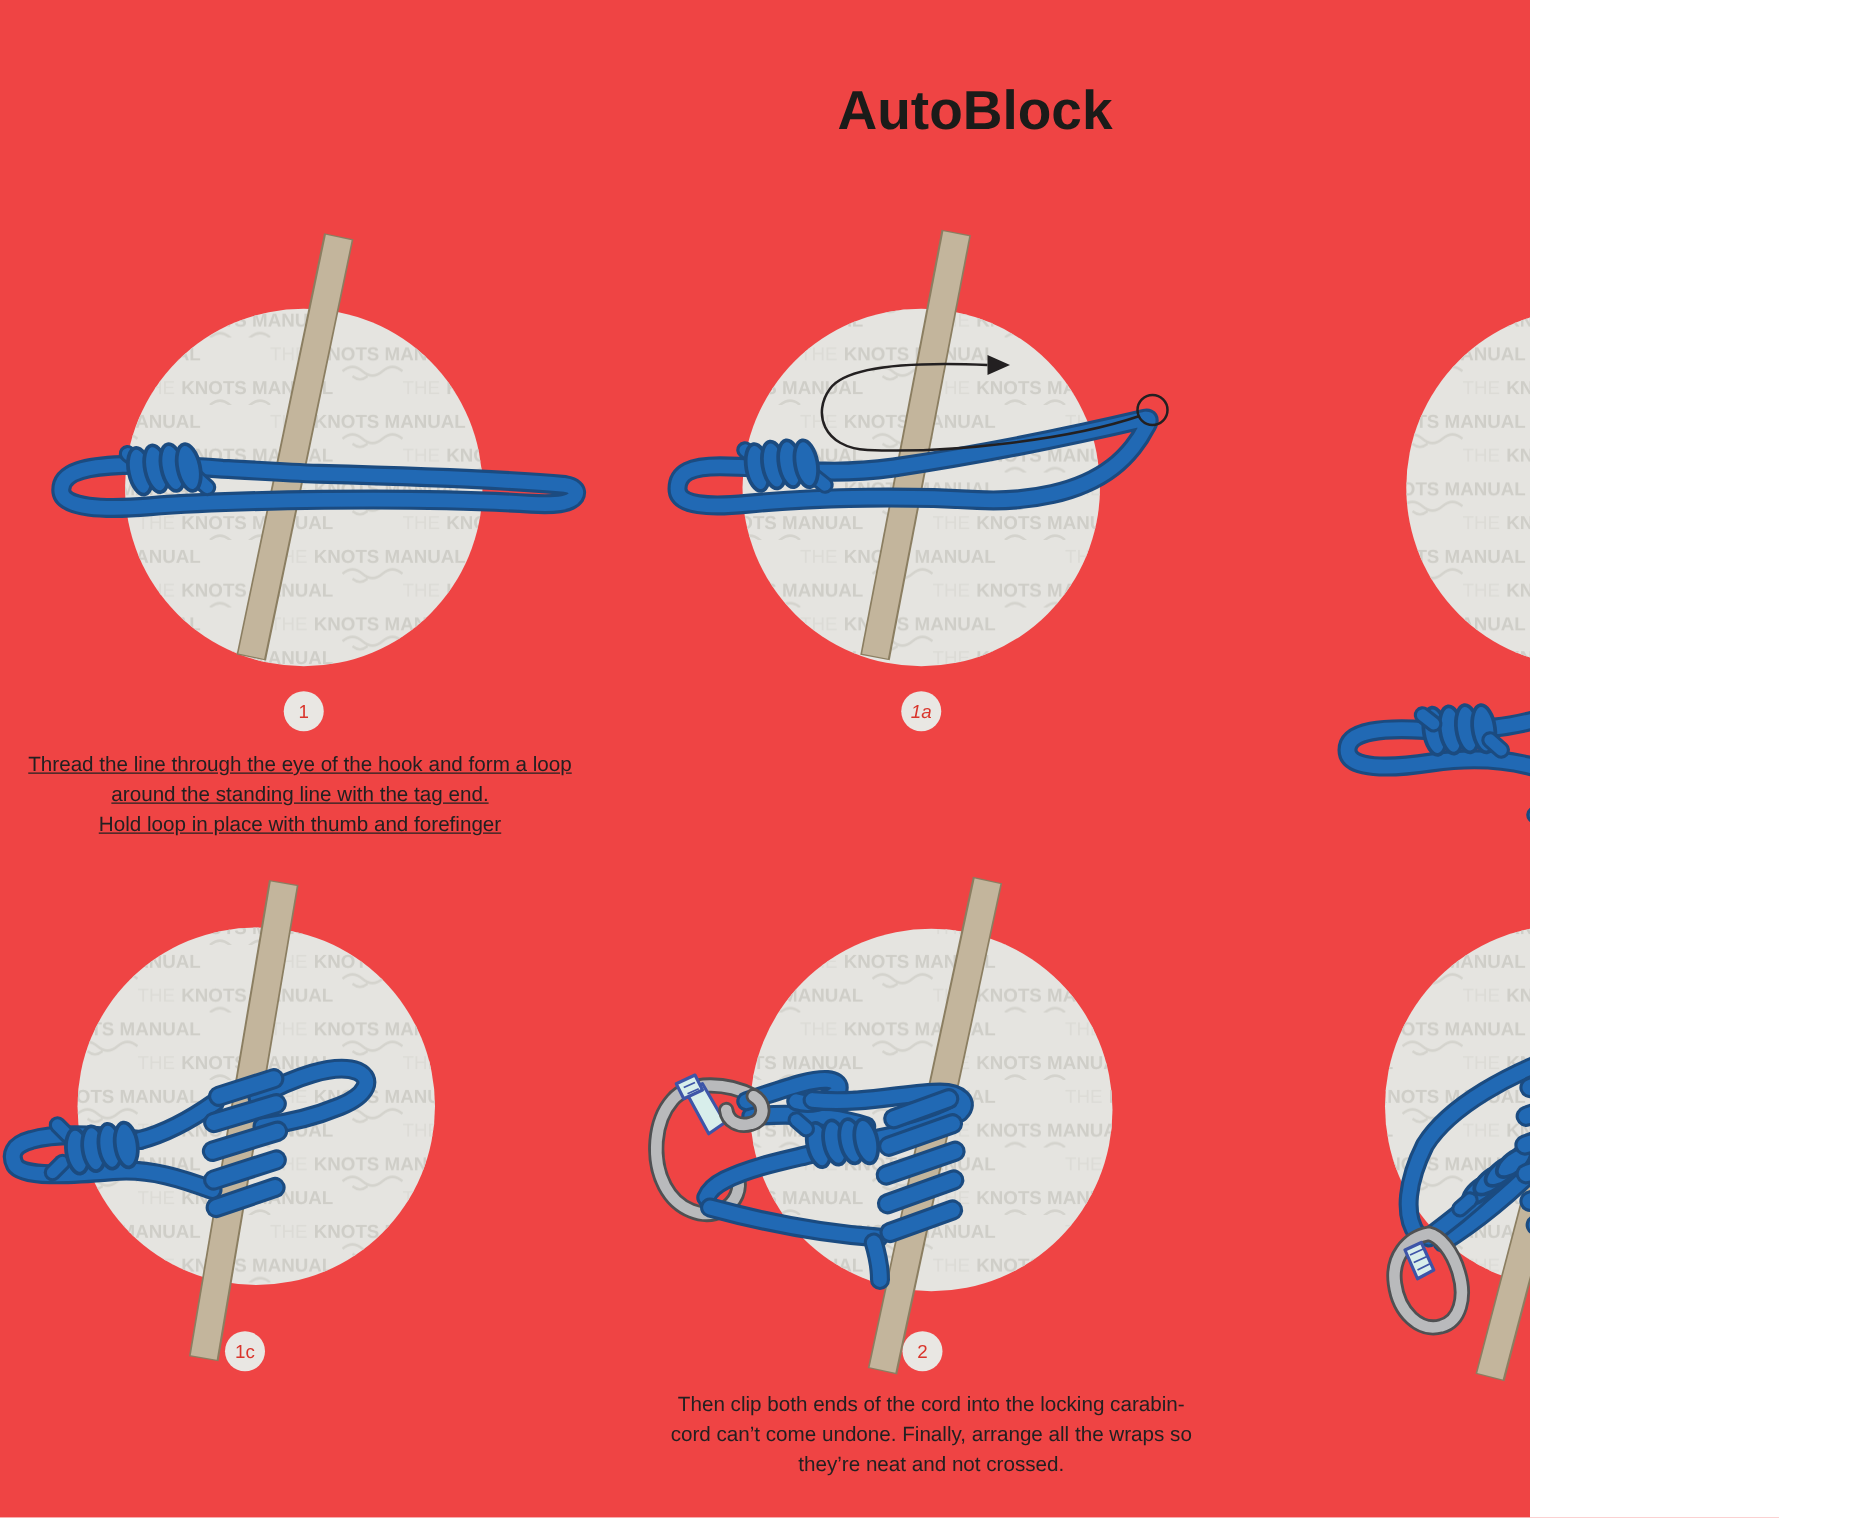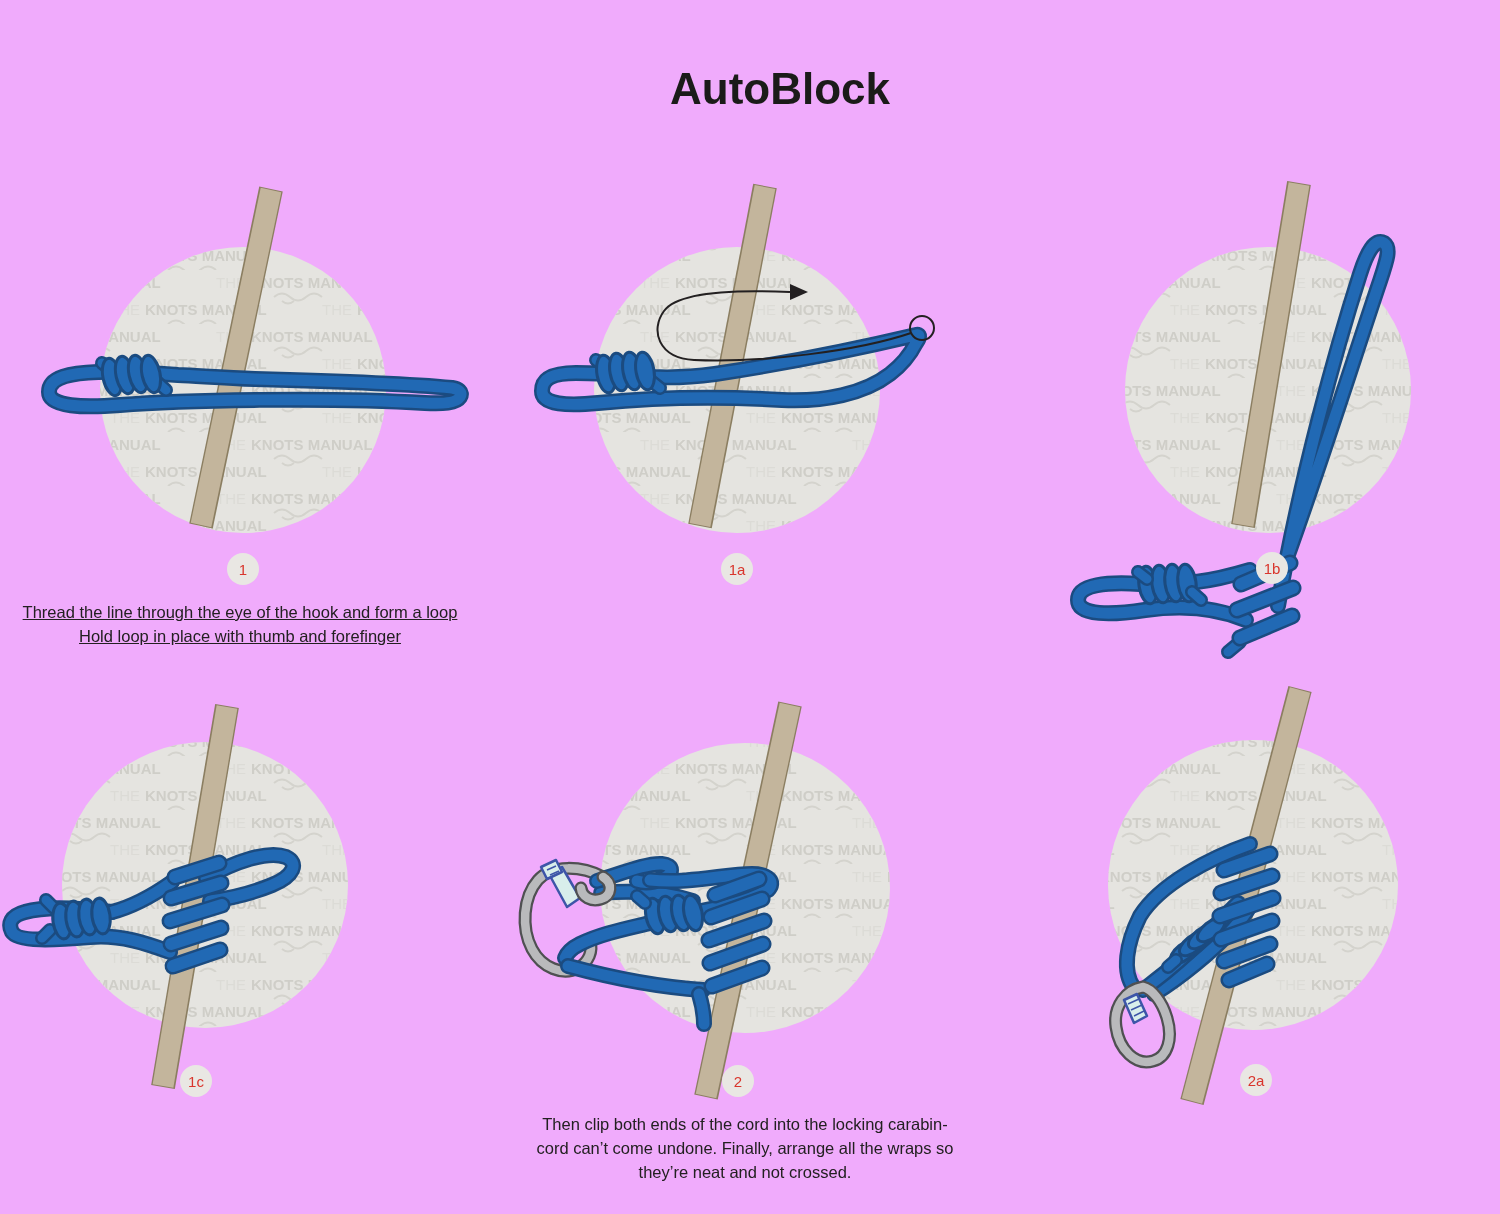--- a/index.html
+++ b/index.html
@@ -1,16 +1,16 @@
 <!DOCTYPE html>
 <html><head>
 <meta charset="utf-8">
 <style>
   html,body{margin:0;padding:0;background:#ffffff;}
-  #canvas{position:relative;width:1500px;height:1214px;background:#f0abfc;overflow:hidden;
+  #canvas{position:relative;width:1224px;height:1214px;background:#ef4444;overflow:hidden;
           font-family:"Liberation Sans", sans-serif;}
   #art{position:absolute;left:0;top:0;}
   .title{position:absolute;left:530px;top:64px;width:500px;text-align:center;
          font-size:44px;font-weight:600;color:#1b1b19;letter-spacing:0px;}
   .badge{position:absolute;width:32px;height:32px;border-radius:50%;background:#e9e7e3;
          display:flex;align-items:center;justify-content:center;
          font-size:15px;color:#d9352c;}
   .caption{position:absolute;width:480px;text-align:center;color:#232021;
            font-size:16.5px;line-height:24px;}
   
@@ -308,28 +308,29 @@
         <line class="knurl" x1="1128" y1="1004" x2="1139" y2="999"></line>
         <line class="knurl" x1="1131" y1="1010" x2="1142" y2="1005"></line>
         <line class="knurl" x1="1134" y1="1016" x2="1144" y2="1011"></line>
       </g>
     </g>
   </svg>
 
   <div class="title">AutoBlock</div>
 
   <div class="badge" style="left:227px;top:553px;">1</div>
-  <div class="badge" style="left:721px;top:553px;">1a</div>
+  <div class="badge" style="left:721px;top:553px;font-style:italic;">1a</div>
   <div class="badge" style="left:1256px;top:552px;">1b</div>
   <div class="badge" style="left:180px;top:1065px;">1c</div>
   <div class="badge" style="left:722px;top:1065px;">2</div>
   <div class="badge" style="left:1240px;top:1064px;">2a</div>
 
   <div class="caption" style="left:0px;top:600px;text-decoration:underline;">
     <div>Thread the line through the eye of the hook and form a loop</div>
+    <div>around the standing line with the tag end.</div>
     <div>Hold loop in place with thumb and forefinger</div>
   </div>
   <div class="caption" style="left:505px;top:1112px;">
     <div>Then clip both ends of the cord into the locking carabin-</div>
     <div>cord can’t come undone. Finally, arrange all the wraps so</div>
     <div>they’re neat and not crossed.</div>
   </div>
 
 </div>
 

